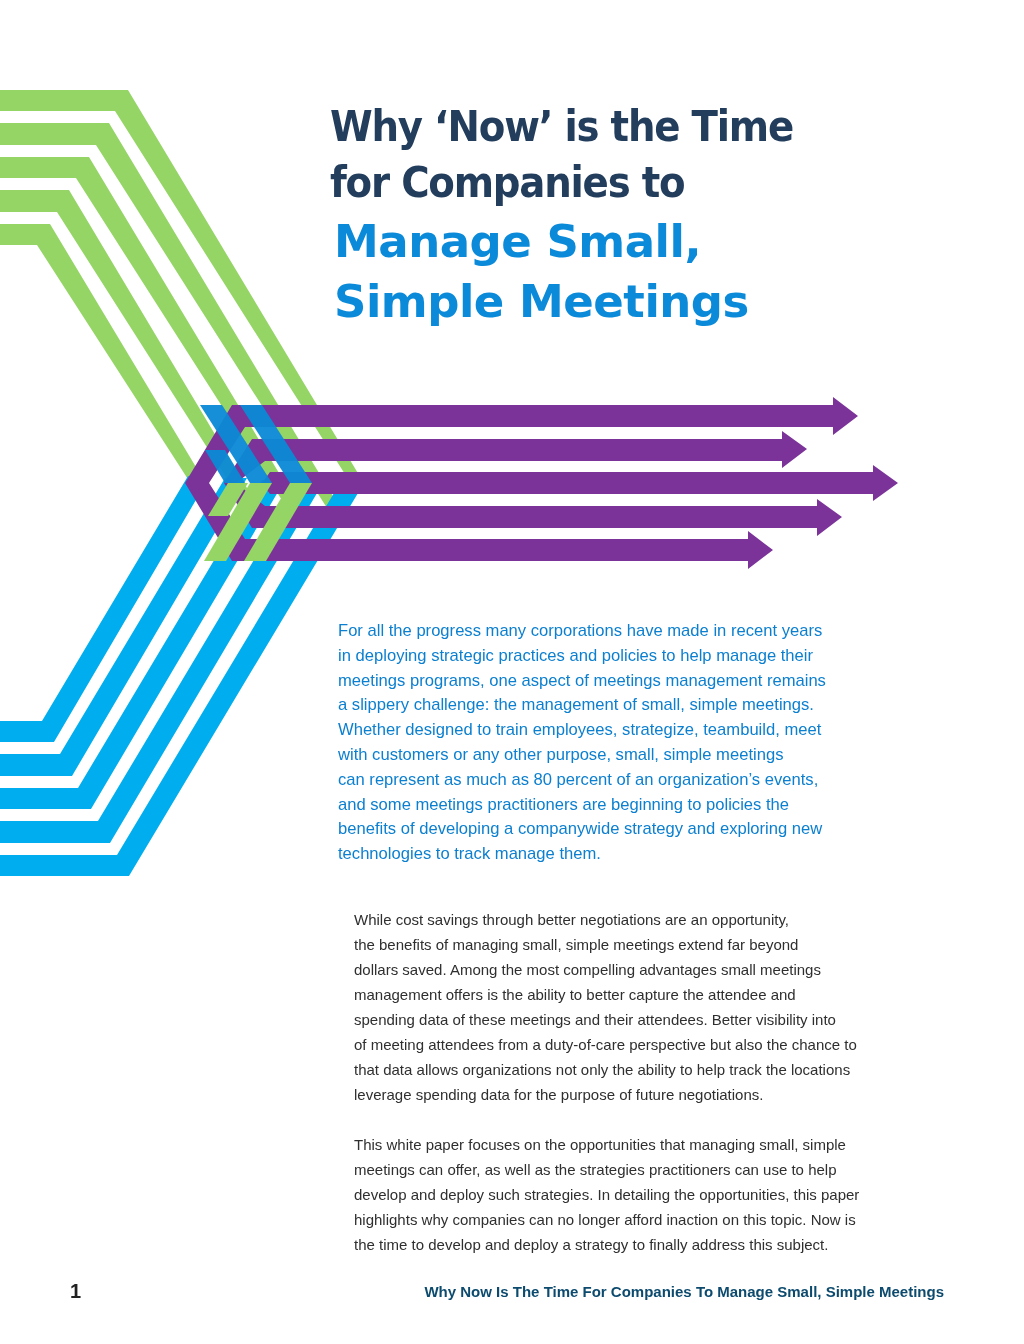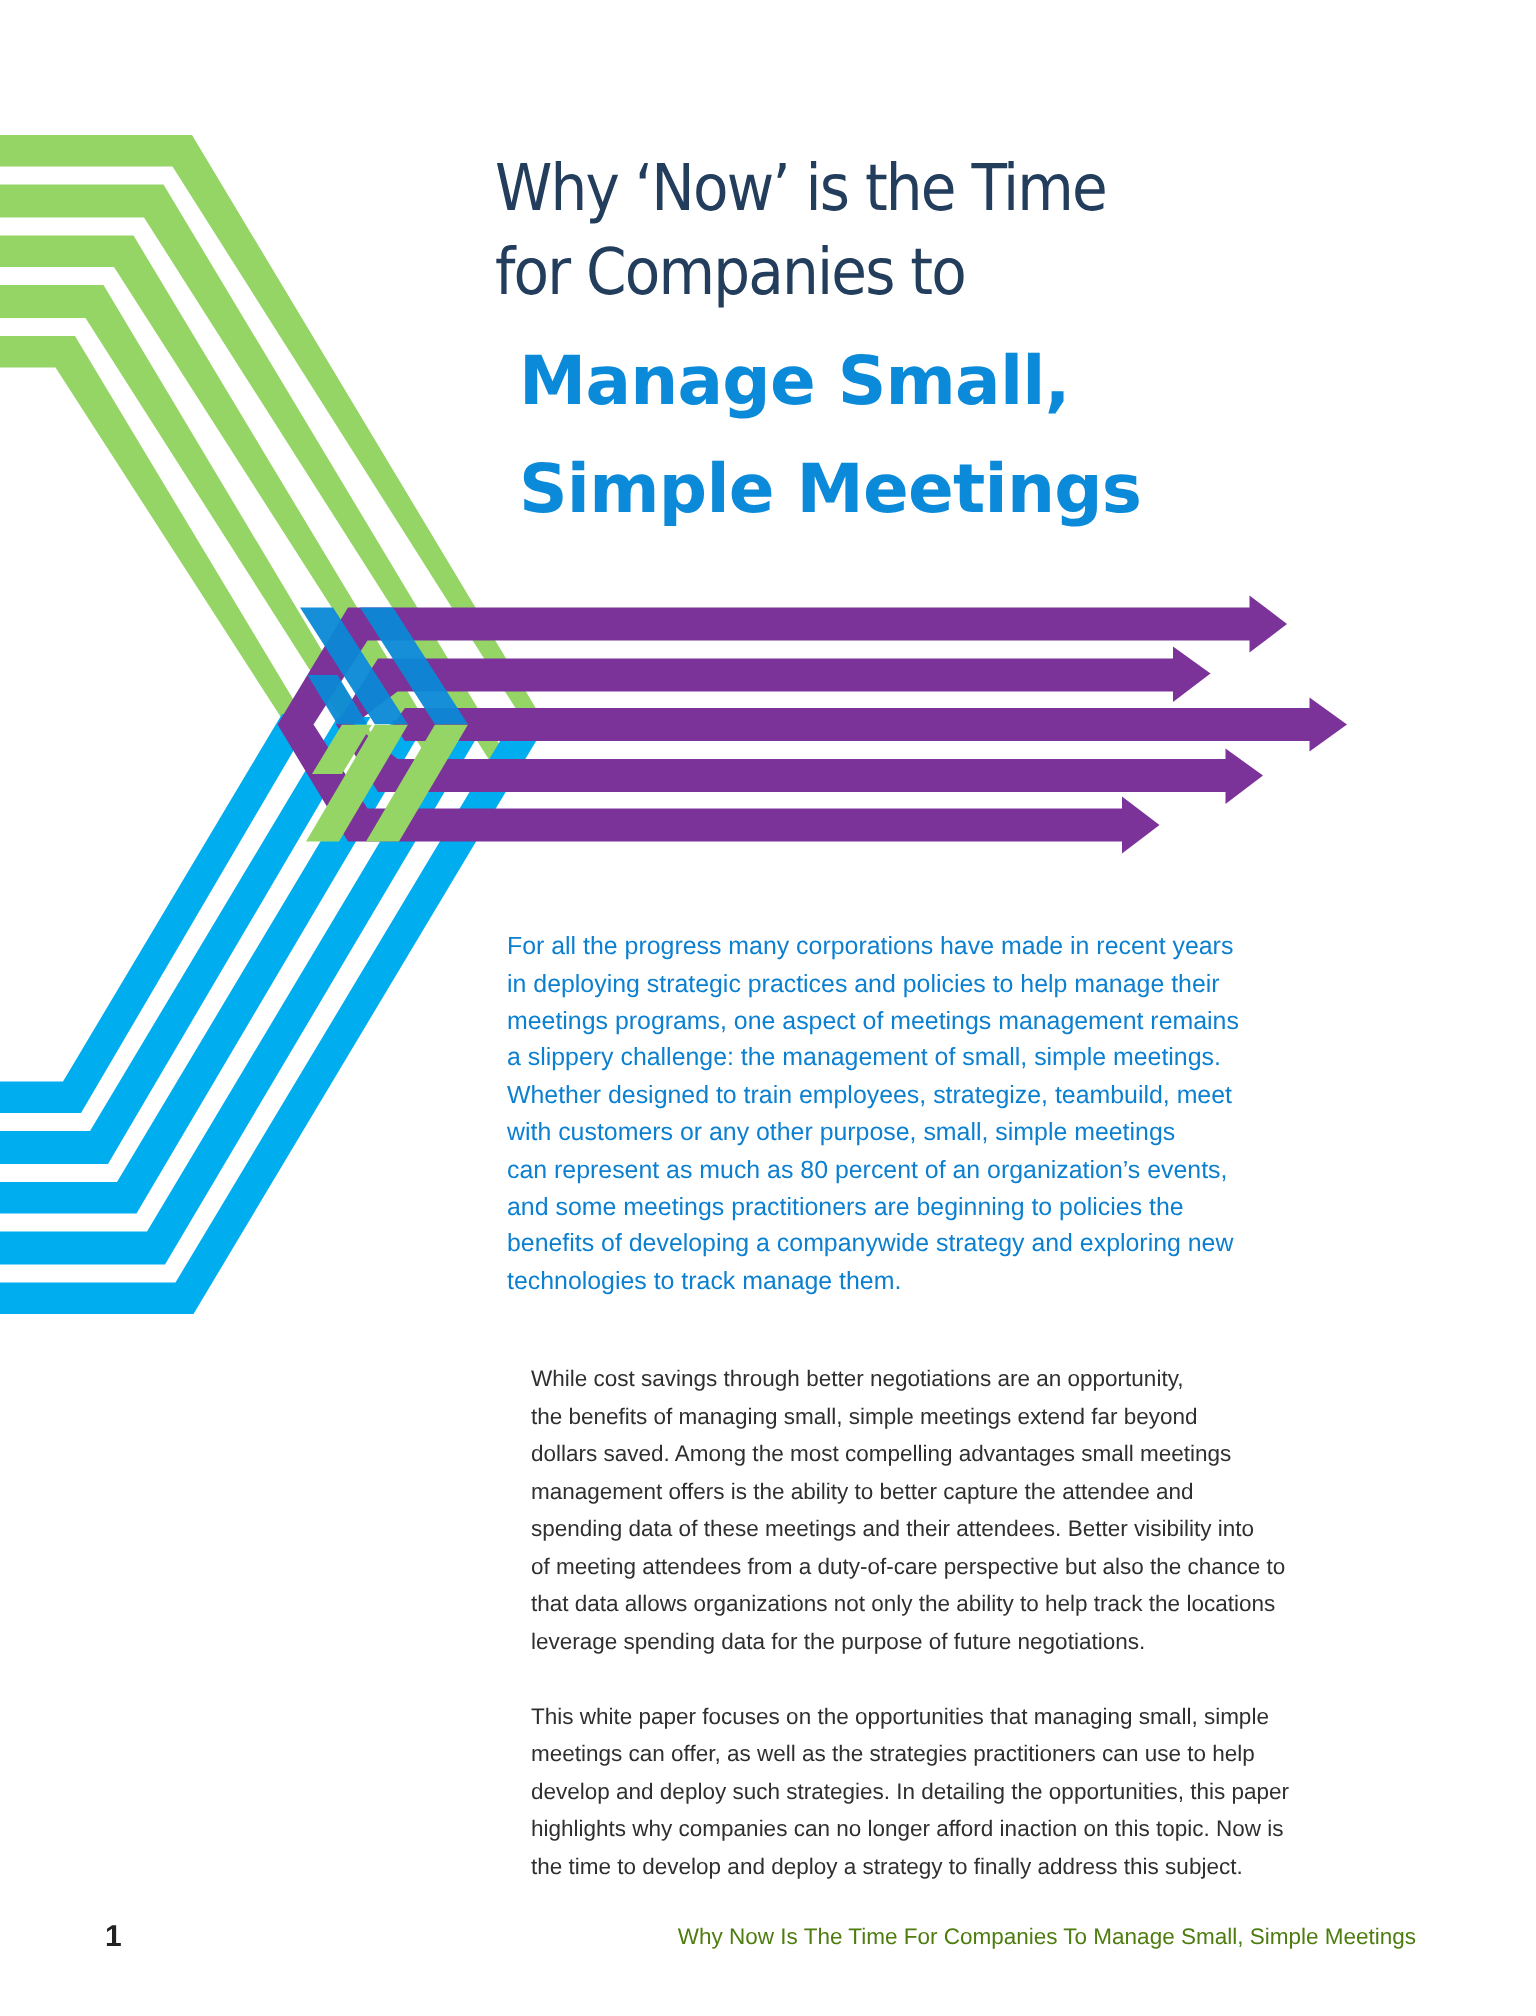--- a/index.html
+++ b/index.html
@@ -1,27 +1,27 @@
 <!DOCTYPE html>
 <html><head>
 <meta charset="utf-8">
 <style>
   html, body { margin: 0; padding: 0; background: #ffffff; }
   body { width: 1024px; height: 1344px; position: relative; overflow: hidden; font-family: "DejaVu Sans", sans-serif; }
   .graphic { position: absolute; left: 0; top: 0; width: 1024px; height: 900px; }
   .title-block { position: absolute; left: 330px; top: 98px; width: 640px; }
-  .title-light { font-family: "DejaVu Sans", sans-serif; font-weight: 400; color: #233d5c; font-size: 43px; line-height: 56px; letter-spacing: -1.2px; margin: 0; font-stretch: condensed; }
-  .title-bold { font-family: "DejaVu Sans", sans-serif; font-weight: 700; color: #0b8ad9; font-size: 45px; line-height: 56px; letter-spacing: -0.5px; margin: 16px; }
+  .title-light { font-family: "DejaVu Sans", sans-serif; font-weight: 700; color: #233d5c; font-size: 43px; line-height: 56px; letter-spacing: -1.2px; margin: 0; font-stretch: condensed; }
+  .title-bold { font-family: "DejaVu Sans", sans-serif; font-weight: 700; color: #0b8ad9; font-size: 45px; line-height: 56px; letter-spacing: -0.5px; margin: 4px; }
   .intro { position: absolute; left: 338px; top: 619px; width: 620px; color: #0b7fd0; font-family: "Liberation Sans", sans-serif; font-weight: 400; font-size: 16.6px; line-height: 24.8px; margin: 0; }
   .intro span, .body-p span { display: block; white-space: nowrap; }
   .body-p { position: absolute; left: 338px; width: 620px; color: #2f2f2f; font-family: "Liberation Sans", sans-serif; font-weight: 400; font-size: 15px; line-height: 25px; margin: 16px; }
   .p1 { top: 891px; }
   .p2 { top: 1116px; }
   .page-num { position: absolute; left: 70px; top: 1280px; font-family: "Liberation Sans", sans-serif; font-weight: 700; font-size: 20px; color: #222; }
-  .footer-title { position: absolute; right: 80px; top: 1283px; font-family: "Liberation Sans", sans-serif; font-weight: 400; font-size: 15px; color: #4d7c0f; white-space: nowrap; }
+  .footer-title { position: absolute; right: 80px; top: 1283px; font-family: "Liberation Sans", sans-serif; font-weight: 700; font-size: 15px; color: #0c4a6e; white-space: nowrap; }
 </style>
 </head>
 <body>
 
 <svg class="graphic" width="1024" height="900" viewBox="0 0 1024 900" xmlns="http://www.w3.org/2000/svg">
   <defs>
     <clipPath id="purpleUpper">
         <rect x="150" y="395" width="300" height="88"></rect>
       </clipPath>
     <clipPath id="purpleLower">

